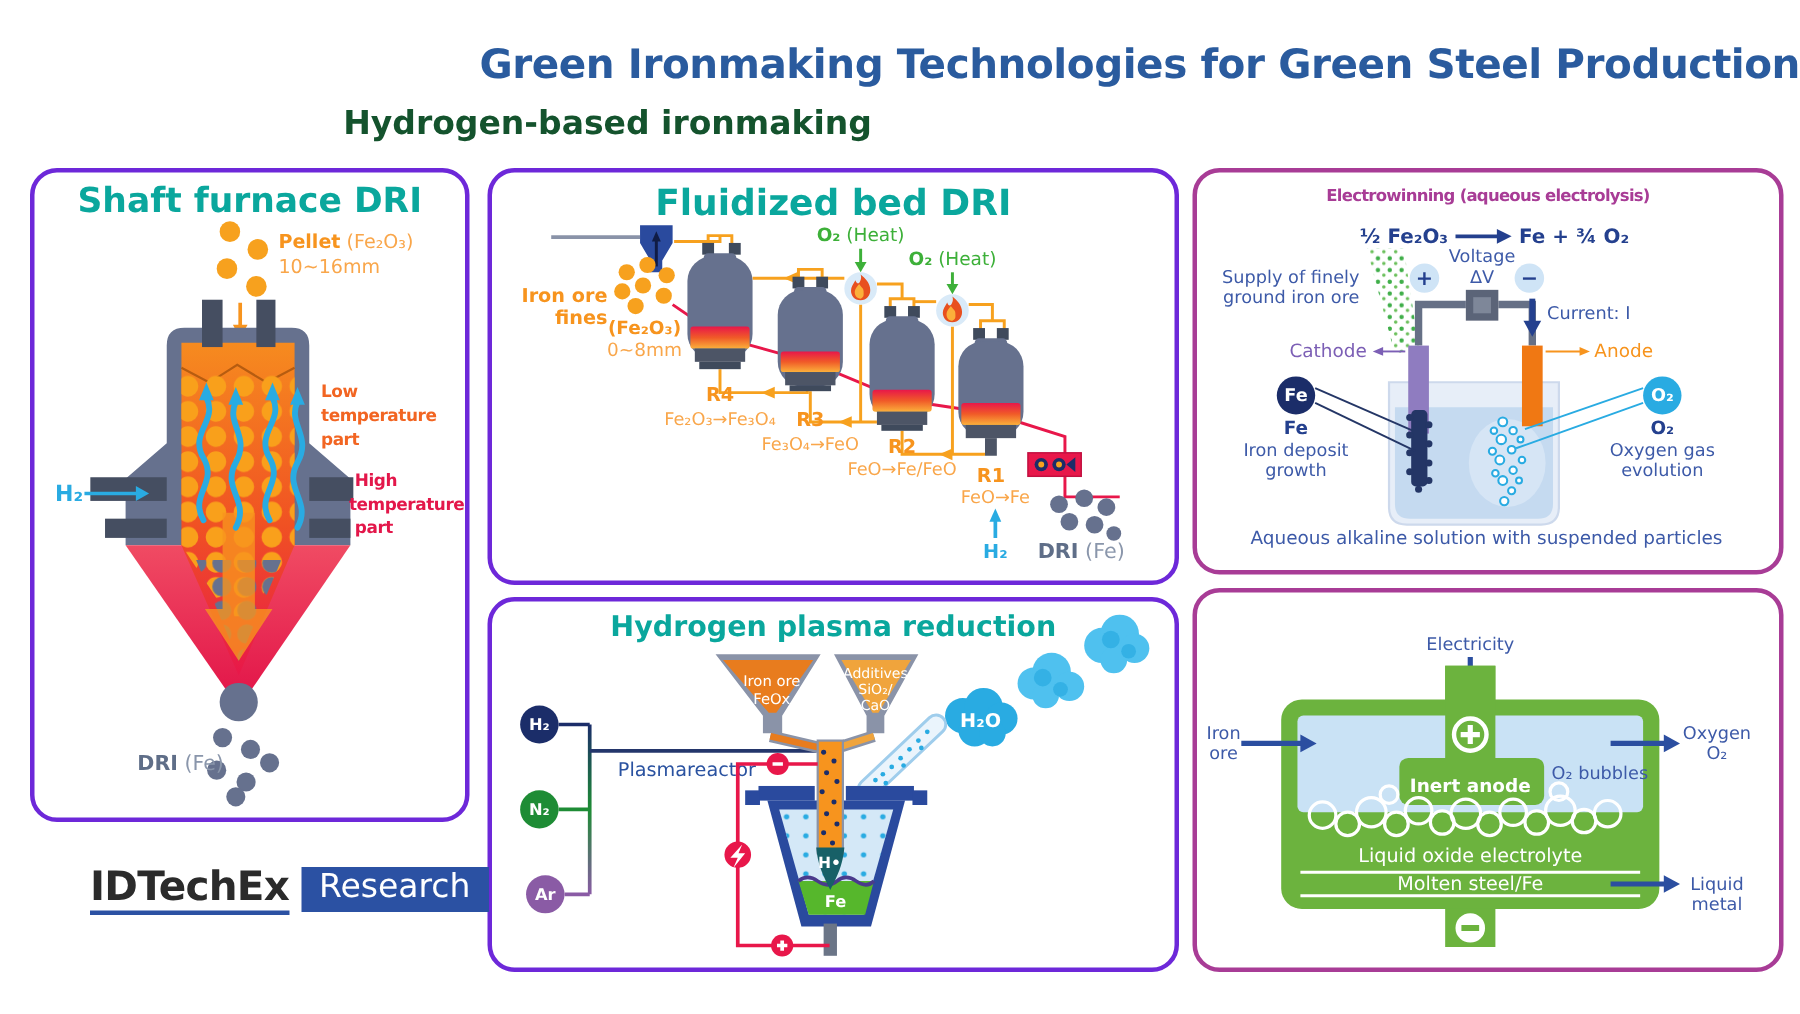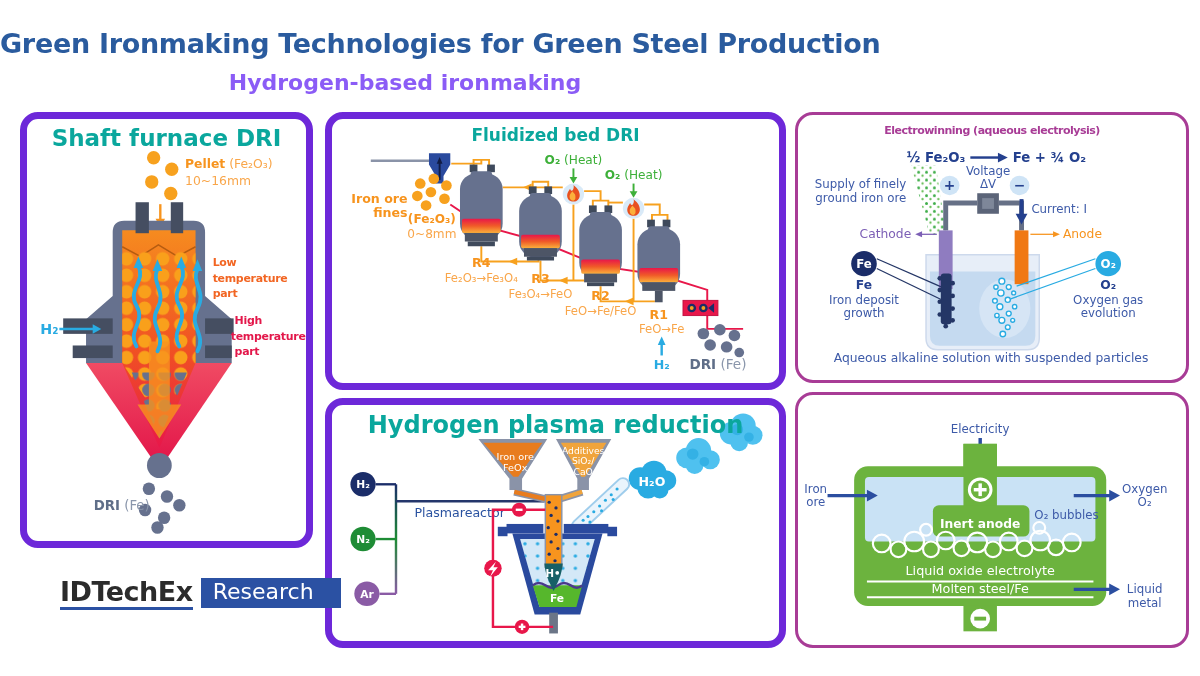--- a/index.html
+++ b/index.html
@@ -1,35 +1,35 @@
 <!DOCTYPE html>
 <html><head>
 <meta charset="utf-8">
 <style>
   html,body{margin:0;padding:0;background:#ffffff;}
   .canvas{position:relative;width:1200px;height:676px;background:#ffffff;overflow:hidden;
           font-family:"DejaVu Sans","Liberation Sans",sans-serif;}
-  .main-title{position:absolute;top:28px;left:0;width:1200px;text-align:left;
+  .main-title{position:absolute;top:28px;left:0;width:1200px;text-align:right;
               font-size:27px;font-weight:bold;color:#2a5b9e;letter-spacing:-0.3px;}
   .sub{position:absolute;top:70px;font-size:22px;font-weight:bold;text-align:center;}
-  .sub-left{left:95px;width:620px;color:#8b5cf6;}
+  .sub-left{left:95px;width:620px;color:#14532d;}
   .sub-right{left:795px;width:394px;color:#a83c96;}
   .panel{position:absolute;background:#fff;border-radius:18px;box-sizing:border-box;}
-  .panel.teal{border:7px solid #6d28d9;text-decoration:underline;}
+  .panel.teal{border:3px solid #6d28d9;text-decoration:underline;}
   .panel.magenta{border:3px solid #a83c96;}
   .panel-title{position:absolute;top:6px;left:0;right:0;text-align:center;font-weight:bold;z-index:2;}
   .pt-teal{color:#0aa79d;}
   .pt-magenta{color:#a83c96;}
   .panel svg{position:absolute;left:0;top:0;width:100%;height:100%;}
   svg text{font-family:"DejaVu Sans","Liberation Sans",sans-serif;}
   .logo{position:absolute;left:60px;top:578px;display:flex;align-items:flex-start;}
   .logo .word{font-size:27px;font-weight:bold;color:#2b2b2b;letter-spacing:-0.5px;
               border-bottom:3px solid #2b51a3;padding-bottom:2px;line-height:1;}
   .logo .research{margin-left:8px;background:#2b51a3;color:#ffffff;font-size:22px;
-                  padding:3px 27px 5px 12px;line-height:1;}
+                  padding:3px 12px 5px 12px;line-height:1;}
 </style>
 </head>
 <body>
 
 <div class="canvas">
 
   <div class="main-title">Green Ironmaking Technologies for Green Steel Production</div>
   <div class="sub sub-left">Hydrogen-based ironmaking</div>
 
   <div class="panel teal" style="left:20px;top:112px;width:293px;height:436px;">
@@ -115,21 +115,21 @@
       <g font-size="11.5" font-weight="bold" fill="#e3174a" letter-spacing="-0.3">
         <text x="218" y="212">High</text>
         <text x="214" y="228">temperature</text>
         <text x="218" y="244">part</text>
       </g>
       <text x="70" y="404" font-size="14"><tspan font-weight="bold" fill="#5f6e88">DRI</tspan><tspan fill="#8a96ab"> (Fe)</tspan></text>
     </svg>
   </div>
 
   <div class="panel teal" style="left:325px;top:112px;width:461px;height:278px;">
-    <div class="panel-title pt-teal" style="font-size:17px;">Fluidized bed DRI</div>
+    <div class="panel-title pt-teal" style="font-size:24px;">Fluidized bed DRI</div>
     <svg viewBox="0 0 461 278" preserveAspectRatio="none">
       <defs>
         <linearGradient id="fBand" x1="0" y1="0" x2="0" y2="1">
           <stop offset="0" stop-color="#e8174a"></stop>
             <stop offset="0.5" stop-color="#f05a28"></stop>
             <stop offset="1" stop-color="#fbb03b"></stop>
         </linearGradient>
       </defs>
       <path d="M122,90 L154,112 L215,129 L277,155 L337,164 L387,180 L387,191 M387,206 L387,221 L424,221" fill="none" stroke="#e8174a" stroke-width="2"></path>
       <g stroke="#f7a11e" stroke-width="2" fill="none">
@@ -256,21 +256,21 @@
           <circle cx="415" cy="228" r="6"></circle>
         <circle cx="390" cy="238" r="6"></circle>
           <circle cx="407" cy="240" r="6"></circle>
           <circle cx="420" cy="246" r="5"></circle>
       </g>
       <text x="398" y="263" text-anchor="middle" font-size="14"><tspan font-weight="bold" fill="#5f6e88">DRI</tspan><tspan fill="#8a96ab"> (Fe)</tspan></text>
     </svg>
   </div>
 
   <div class="panel teal" style="left:325px;top:398px;width:461px;height:250px;">
-    <div class="panel-title pt-teal" style="font-size:24px;">Hydrogen plasma reduction</div>
+    <div class="panel-title pt-teal" style="font-size:19px;">Hydrogen plasma reduction</div>
     <svg viewBox="0 0 461 250" preserveAspectRatio="none">
       <defs>
         <linearGradient id="pTrunk" x1="0" y1="84" x2="0" y2="200" gradientUnits="userSpaceOnUse">
           <stop offset="0" stop-color="#1b2d69"></stop>
             <stop offset="0.5" stop-color="#1e8c35"></stop>
             <stop offset="1" stop-color="#8a5ba5"></stop>
         </linearGradient>
         <pattern id="pCy" width="13" height="13" patternUnits="userSpaceOnUse">
           <circle cx="4" cy="4" r="1.8" fill="#29abe2"></circle>
         </pattern>

